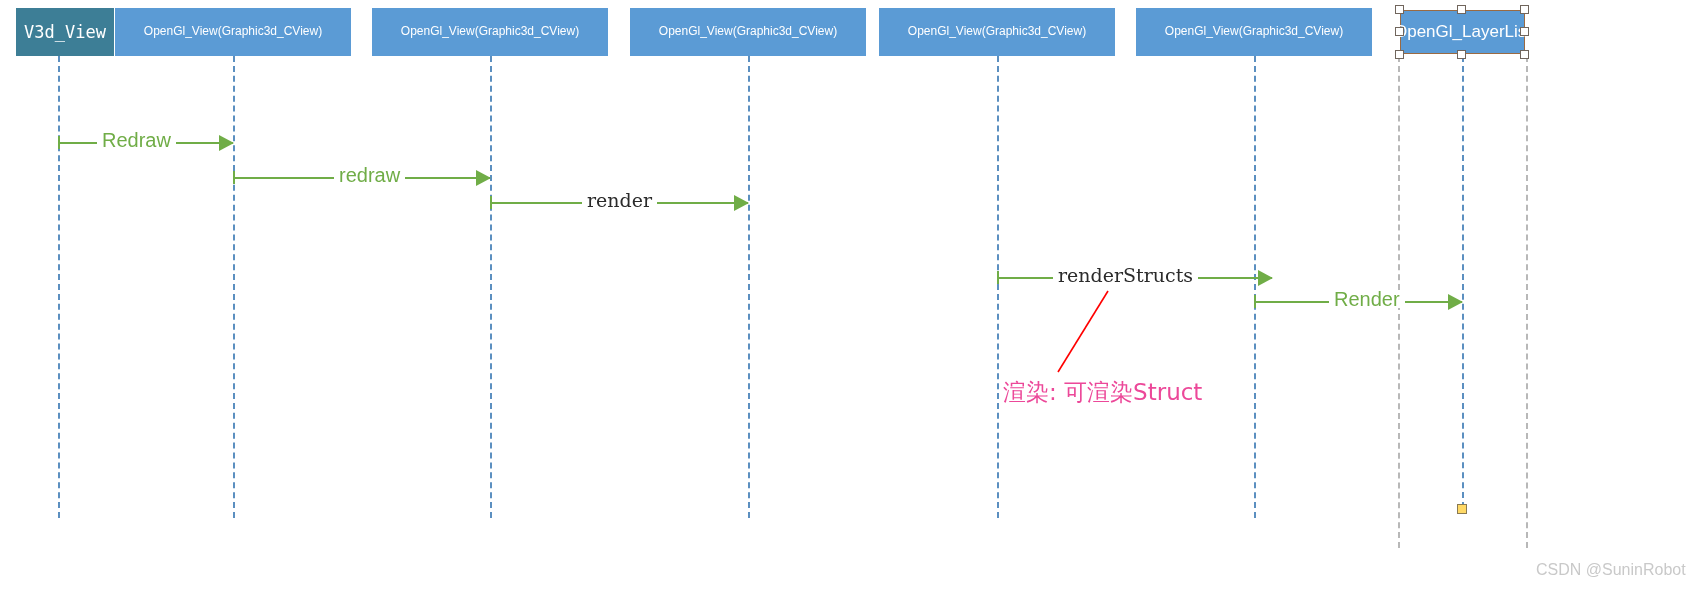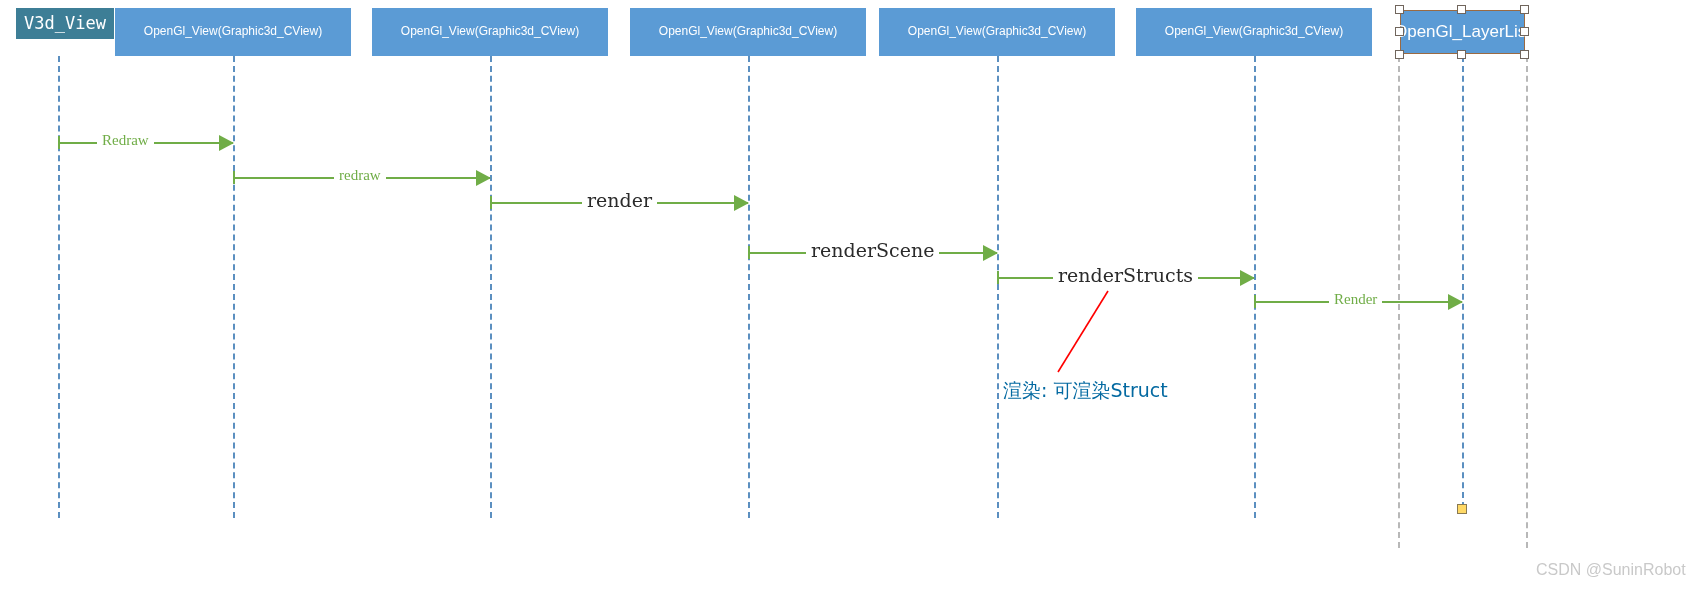--- a/index.html
+++ b/index.html
@@ -108,61 +108,61 @@
   }
   .msg .label {
     position: absolute;
     top: -3px;
     background: #ffffff;
     padding: 0 5px;
     white-space: nowrap;
     line-height: 18px;
   }
   .msg .label.sans {
-    font-family: Liberation Serif, serif;
-    font-size: 15px;
+    font-family: Liberation Sans, sans-serif;
+    font-size: 20px;
     color: #70ad47;
   }
   .msg .label.serif {
     font-family: "DejaVu Serif", "Liberation Serif", serif;
     font-size: 19px;
     color: #2b2b2b;
   }
 
   
   .annot-line {
     position: absolute;
     overflow: visible;
   }
   .annot-text {
     position: absolute;
-    color: #0369a1;
+    color: #ec4899;
     font-family: "DejaVu Sans", "Liberation Sans", sans-serif;
-    font-size: 19px;
+    font-size: 23px;
     white-space: nowrap;
     line-height: 1;
   }
 
   
   .watermark {
     position: absolute;
     color: #c9c9c9;
     font-family: "Liberation Sans", sans-serif;
     font-size: 16px;
     white-space: nowrap;
   }
 </style>
 </head>
 <body>
 
 <div id="canvas">
     <div class="lifeline gray" style="left: 1398px; top: 56px; height: 492px;"></div>
     <div class="lifeline gray" style="left: 1526px; top: 56px; height: 492px;"></div>
     <div class="lifeline" style="left: 58px; top: 56px; height: 462px;"></div>
-    <div class="participant first" style="left: 16px; top: 8px; width: 98px; height: 31px;">
+    <div class="participant first" style="left: 16px; top: 8px; width: 98px; height: 48px;">
       <span>V3d_View</span>
     </div>
     <div class="lifeline" style="left: 233px; top: 56px; height: 462px;"></div>
     <div class="participant normal" style="left: 115px; top: 8px; width: 236px; height: 48px;">
       <span>OpenGl_View(Graphic3d_CView)</span>
     </div>
     <div class="lifeline" style="left: 490px; top: 56px; height: 462px;"></div>
     <div class="participant normal" style="left: 372px; top: 8px; width: 236px; height: 48px;">
       <span>OpenGl_View(Graphic3d_CView)</span>
     </div>
@@ -193,27 +193,21 @@
       <div class="tail"></div>
       <div class="head"></div>
       <div class="label sans" style="left: 101px;">redraw</div>
     </div>
     <div class="msg" style="left: 490px; top: 194px; width: 258px;">
       <div class="line"></div>
       <div class="tail"></div>
       <div class="head"></div>
       <div class="label serif" style="left: 92px;">render</div>
     </div>
-    <div class="msg" style="left: 748px; top: 244px; width: 249px;">
-      <div class="line"></div>
-      <div class="tail"></div>
-      <div class="head"></div>
-      <div class="label serif" style="left: 58px;">renderScene</div>
-    </div>
-    <div class="msg" style="left: 997px; top: 269px; width: 257px;">
+    <div class="msg" style="left: 997px; top: 269px; width: 257px; padding-left: 18px;">
       <div class="line"></div>
       <div class="tail"></div>
       <div class="head"></div>
       <div class="label serif" style="left: 56px;">renderStructs</div>
     </div>
     <div class="msg" style="left: 1254px; top: 293px; width: 208px;">
       <div class="line"></div>
       <div class="tail"></div>
       <div class="head"></div>
       <div class="label sans" style="left: 75px;">Render</div>

